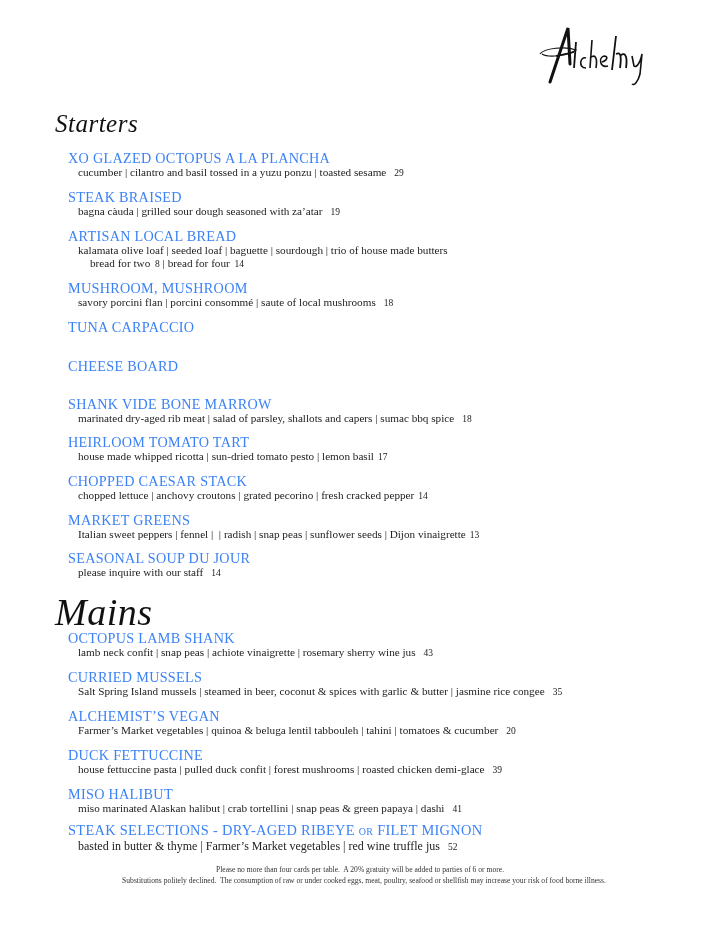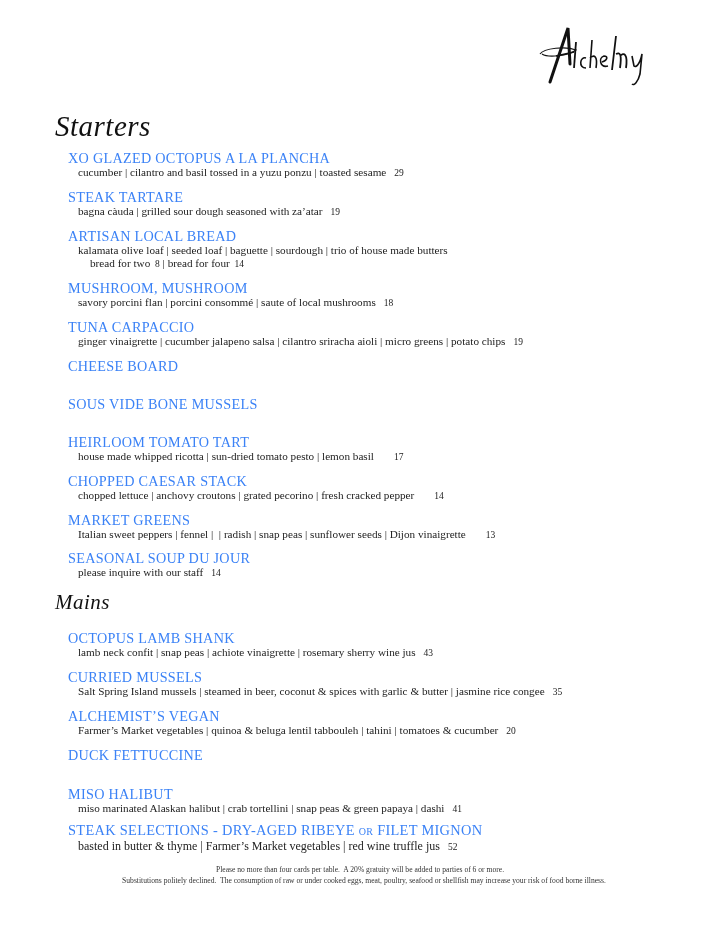--- a/index.html
+++ b/index.html
@@ -27,26 +27,26 @@
       font-family: "Liberation Serif", "DejaVu Serif", serif;
       font-style: italic;
       color: #111;
       margin: 0;
       font-weight: normal;
       letter-spacing: 0.5px;
     }
     .section-title.starters {
       left: 55px;
       top: 110px;
-      font-size: 29px;
+      font-size: 25px;
     }
     .section-title.mains {
       left: 55px;
       top: 590px;
-      font-size: 21px;
+      font-size: 38px;
       font-family: Liberation Serif, serif;
     }
     .item {
       position: absolute;
       left: 68px;
     }
     .item-name {
       font-size: 14.2px;
       letter-spacing: 0.3px;
       line-height: 16px;
@@ -66,21 +66,21 @@
     }
     .item-desc.sub {
       padding-left: 22px;
     }
     .price {
       font-size: 9.5px;
       margin-left: 8px;
       color: #222;
     }
     .price.tight {
-      margin-left: 20px;
+      margin-left: 4px;
     }
     .price.inline {
       margin-left: 2px;
     }
     .footer {
       position: absolute;
       left: 0;
       width: 720px;
       text-align: center;
       font-size: 7.6px;
@@ -120,46 +120,46 @@
 </div>
 
 <h2 class="section-title starters">Starters</h2>
 
 <div class="item" style="top:150px">
   <div class="item-name">XO GLAZED OCTOPUS A LA PLANCHA</div>
   <div class="item-desc"><span>cucumber | cilantro and basil tossed in a yuzu ponzu | toasted sesame</span><span class="price">29</span></div>
 </div>
 
 <div class="item" style="top:189px">
-  <div class="item-name">STEAK TARTARE</div>
+  <div class="item-name">STEAK BRAISED</div>
   <div class="item-desc"><span>bagna càuda | grilled sour dough seasoned with za’atar</span><span class="price">19</span></div>
 </div>
 
 <div class="item" style="top:228px">
   <div class="item-name">ARTISAN LOCAL BREAD</div>
   <div class="item-desc"><span>kalamata olive loaf | seeded loaf | baguette | sourdough | trio of house made butters</span></div>
   <div class="item-desc sub"><span>bread for two</span> <span class="price inline">8</span> | <span>bread for four</span> <span class="price inline">14</span></div>
 </div>
 
 <div class="item" style="top:280px">
   <div class="item-name">MUSHROOM, MUSHROOM</div>
   <div class="item-desc"><span>savory porcini flan | porcini consommé | saute of local mushrooms</span><span class="price">18</span></div>
 </div>
 
 <div class="item" style="top:319px">
   <div class="item-name">TUNA CARPACCIO</div>
-  <div class="item-desc"><span>ginger vinaigrette | cucumber jalapeno salsa | cilantro sriracha aioli | micro greens | potato chips</span><span class="price">19</span></div>
 </div>
 
 <div class="item" style="top:358px">
   <div class="item-name">CHEESE BOARD</div>
 </div>
 
 <div class="item" style="top:396px">
-  <div class="item-name">SOUS VIDE BONE MUSSELS</div>
+  <div class="item-name">SHANK VIDE BONE MARROW</div>
+  <div class="item-desc"><span>marinated dry-aged rib meat | salad of parsley, shallots and capers | sumac bbq spice</span><span class="price">18</span></div>
 </div>
 
 <div class="item" style="top:434px">
   <div class="item-name">HEIRLOOM TOMATO TART</div>
   <div class="item-desc"><span>house made whipped ricotta | sun-dried tomato pesto | lemon basil</span><span class="price tight">17</span></div>
 </div>
 
 <div class="item" style="top:473px">
   <div class="item-name">CHOPPED CAESAR STACK</div>
   <div class="item-desc"><span>chopped lettuce | anchovy croutons | grated pecorino | fresh cracked pepper</span><span class="price tight">14</span></div>
@@ -187,20 +187,21 @@
   <div class="item-desc"><span>Salt Spring Island mussels | steamed in beer, coconut &amp; spices with garlic &amp; butter | jasmine rice congee</span><span class="price">35</span></div>
 </div>
 
 <div class="item" style="top:708px">
   <div class="item-name">ALCHEMIST’S VEGAN</div>
   <div class="item-desc"><span>Farmer’s Market vegetables | quinoa &amp; beluga lentil tabbouleh | tahini | tomatoes &amp; cucumber</span><span class="price">20</span></div>
 </div>
 
 <div class="item" style="top:747px">
   <div class="item-name">DUCK FETTUCCINE</div>
+  <div class="item-desc"><span>house fettuccine pasta | pulled duck confit | forest mushrooms | roasted chicken demi-glace</span><span class="price">39</span></div>
 </div>
 
 <div class="item" style="top:786px">
   <div class="item-name">MISO HALIBUT</div>
   <div class="item-desc"><span>miso marinated Alaskan halibut | crab tortellini | snap peas &amp; green papaya | dashi</span><span class="price">41</span></div>
 </div>
 
 <div class="item steak" style="top:822px">
   <div class="item-name"><span>STEAK SELECTIONS - DRY-AGED RIBEYE</span> <span class="small-caps" style="text-transform:uppercase">or</span> <span>FILET MIGNON</span></div>
   <div class="item-desc"><span>basted in butter &amp; thyme | Farmer’s Market vegetables | red wine truffle jus</span><span class="price">52</span></div>

